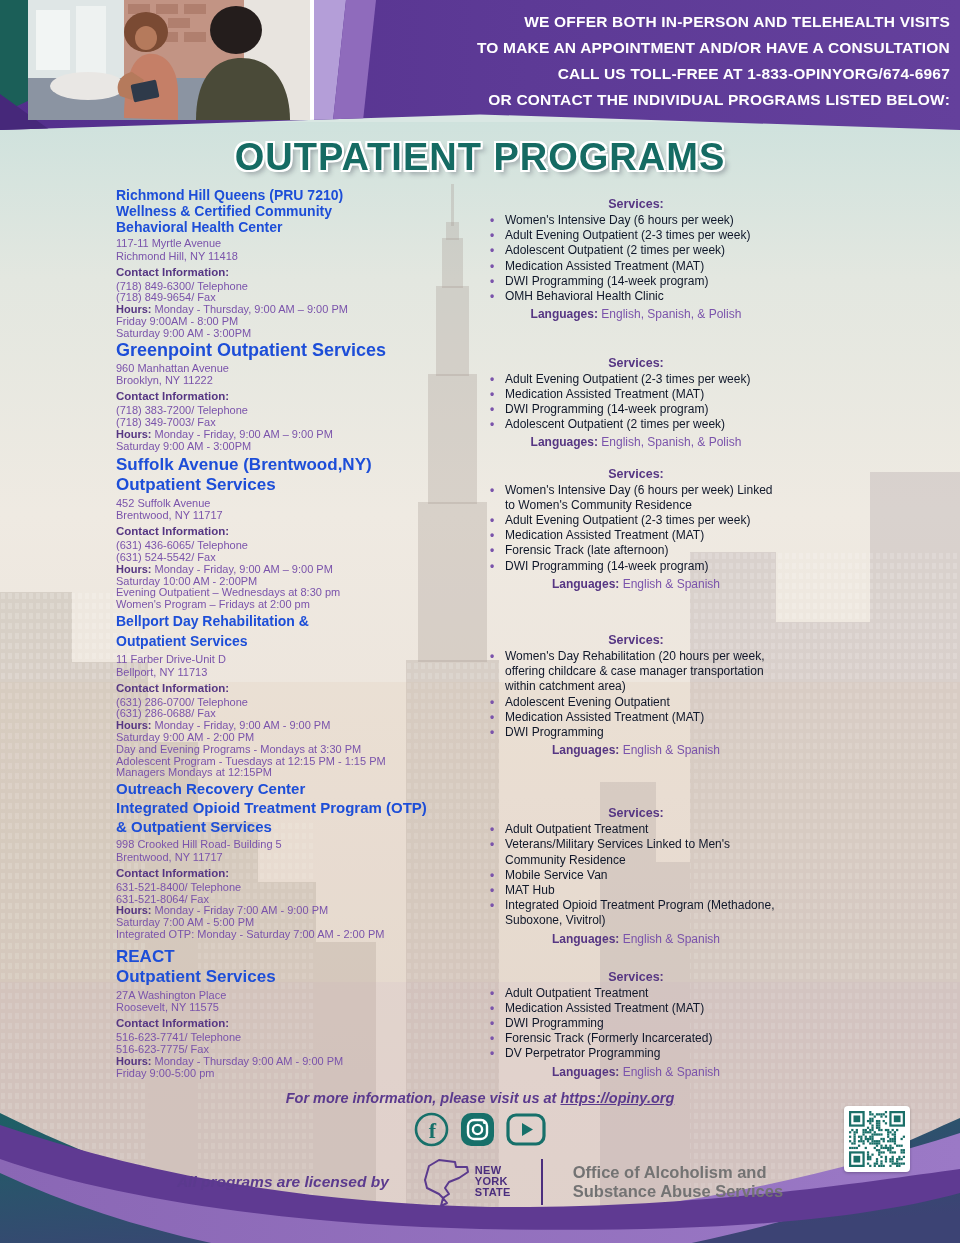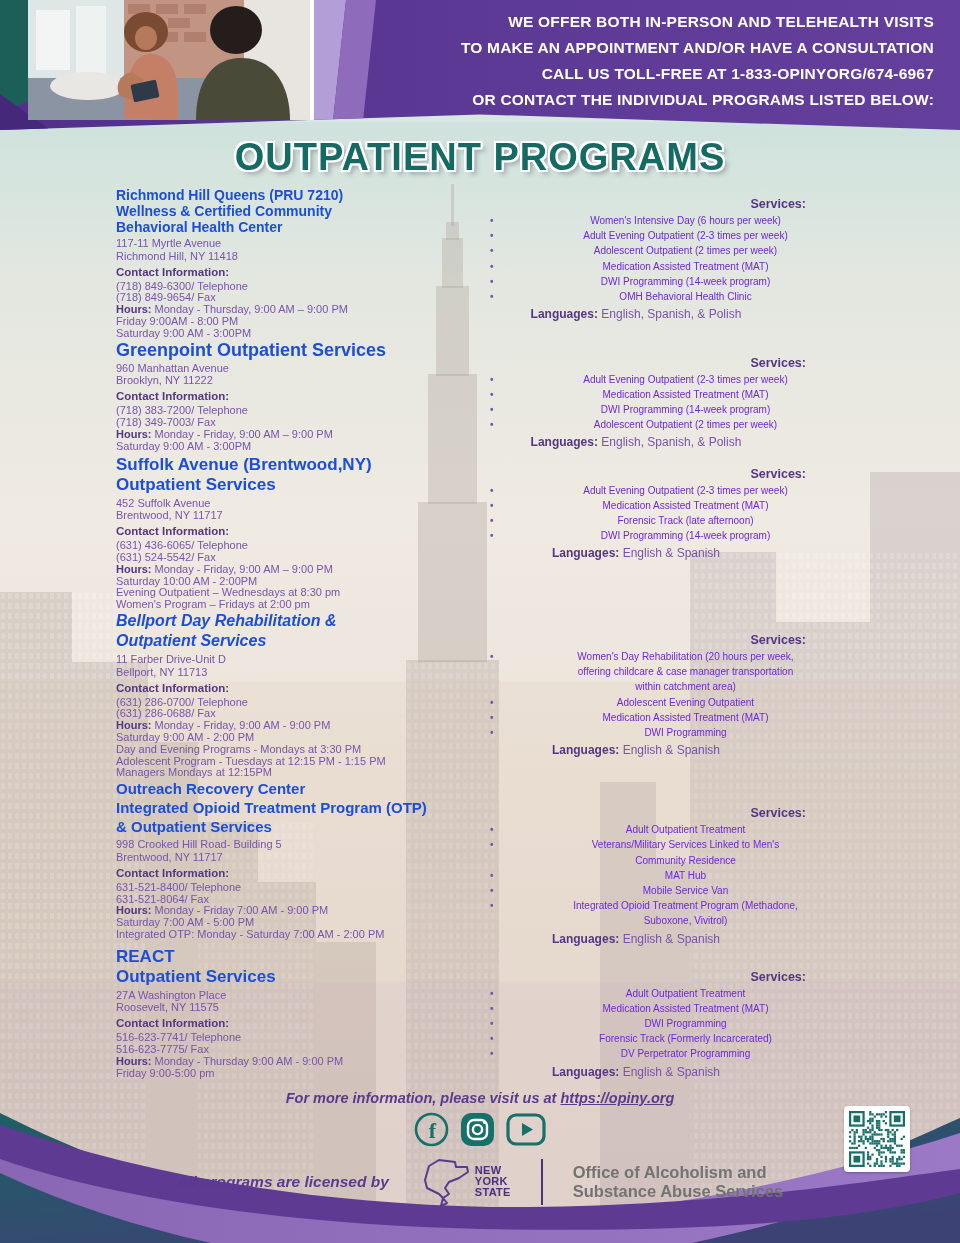--- a/index.html
+++ b/index.html
@@ -5,21 +5,21 @@
   html,body{margin:0;padding:0;background:#888;}
   .page{position:relative;width:960px;height:1243px;margin:0 auto;overflow:hidden;
         font-family:"Liberation Sans","DejaVu Sans",sans-serif;background:#d9e7e3;}
 
   
   .hdr{position:absolute;top:0;left:0;width:960px;height:130px;z-index:6;
        background:linear-gradient(90deg,#532f8c 0%,#5d3a96 55%,#64409c 100%);
        clip-path:polygon(0 0,100% 0,100% 100%,50% 88%,0 100%);}
   .hdr-shapes{position:absolute;top:0;left:0;}
   .hdr-photo{position:absolute;top:0;left:28px;width:282px;height:120px;border-right:4px solid #fff;}
-  .hdr-text{position:absolute;top:9px;right:26px;width:560px;text-align:right;
+  .hdr-text{position:absolute;top:9px;right:10px;width:560px;text-align:right;
             color:#fff;font-weight:bold;font-size:15.5px;line-height:26px;letter-spacing:.2px;
             font-stretch:condensed;}
   
   .content{position:relative;z-index:4;}
   .title{margin:0;padding-top:136px;text-align:center;font-size:38px;font-weight:800;
          color:#156b63;letter-spacing:1px;
          text-shadow:-2px -2px 0 #fff,2px -2px 0 #fff,-2px 2px 0 #fff,2px 2px 0 #fff,
                      0 -2px 0 #fff,0 2px 0 #fff,-2px 0 0 #fff,2px 0 0 #fff,4px 4px 5px rgba(40,40,60,.35);}
   
   .body-bg{position:absolute;top:122px;left:0;width:960px;height:1121px;z-index:1;
@@ -29,24 +29,24 @@
   #rows{margin-top:8px;}
   .row{display:flex;padding-left:116px;}
   .col-left{width:350px;flex:none;}
   .col-right{width:420px;flex:none;}
   .pname{color:#1d4ed8;font-weight:800;font-size:16px;line-height:19px;margin:0 0 3px 0;}
   .detail{color:#7a53ab;font-size:11px;line-height:11.8px;}
   .detail b,.contact-lbl,.svc-head,.lang-lbl{color:#563683;font-weight:800;}
   .contact-lbl{font-size:11.5px;line-height:13px;margin:3px 0 2px 0;}
   .addr{margin-bottom:1px;}
   .svc{width:400px;}
-  .svc-head{text-align:right;font-size:12.5px;line-height:15px;margin-right:60px;}
+  .svc-head{text-align:center;font-size:12.5px;line-height:15px;margin-right:60px;}
   .svc ul{margin:1px 0 0 0;padding:0 0 0 24px;list-style:none;}
-  .svc li{position:relative;color:#6d28d9;font-size:10px;line-height:15.2px;
-          padding-left:15px;white-space:pre-line;text-align:center;}
+  .svc li{position:relative;color:#0f172a;font-size:12px;line-height:15.2px;
+          padding-left:15px;white-space:pre-line;}
   .svc li::before{content:"\2022";position:absolute;left:0;top:0;color:#7a53ab;font-weight:bold;}
   .langs{text-align:center;margin-right:60px;color:#7a53ab;font-size:12px;line-height:16px;margin-top:2px;}
   
   footer{position:relative;margin-top:10px;}
   .info{margin:0;text-align:center;color:#5b3a8e;font-weight:bold;font-style:italic;font-size:14.5px;}
   .info a{color:#5b3a8e;text-decoration:underline;cursor:pointer;}
   .social{display:flex;justify-content:center;gap:9px;margin-top:5px;}
   .social svg{display:block;cursor:pointer;}
   .license{display:flex;align-items:center;justify-content:center;gap:30px;margin-top:6px;}
   .lic-text{color:#5b3a8e;font-weight:bold;font-style:italic;font-size:15.5px;}
@@ -233,32 +233,34 @@
             <div class="detail">(631) 524-5542/ Fax</div>
             <div class="detail"><b>Hours: </b>Monday - Friday, 9:00 AM – 9:00 PM</div>
             <div class="detail">Saturday 10:00 AM - 2:00PM</div>
             <div class="detail">Evening Outpatient – Wednesdays at 8:30 pm</div>
             <div class="detail">Women's Program – Fridays at 2:00 pm</div>
           </div>
           <div class="col-right">
             <div class="svc" style="margin-top: 12px;">
               <div class="svc-head">Services:</div>
               <ul>
+                <li>Women's Intensive Day (6 hours per week) Linked
+to Women's Community Residence</li>
                 <li>Adult Evening Outpatient (2-3 times per week)</li>
                 <li>Medication Assisted Treatment (MAT)</li>
                 <li>Forensic Track (late afternoon)</li>
                 <li>DWI Programming (14-week program)</li>
               </ul>
               <div class="langs"><span class="lang-lbl">Languages: </span>English &amp; Spanish</div>
             </div>
           </div>
         </div>
         <div class="row" style="min-height: 162px;">
           <div class="col-left">
-            <h2 class="pname" style="font-size: 16px; line-height: 20px; font-style: italic;">Bellport Day Rehabilitation &amp;<br>Outpatient Services</h2>
+            <h2 class="pname" style="font-size: 14px; line-height: 20px;">Bellport Day Rehabilitation &amp;<br>Outpatient Services</h2>
             <div class="detail addr">11 Farber Drive-Unit D</div>
             <div class="detail addr">Bellport, NY 11713</div>
             <div class="contact-lbl">Contact Information:</div>
             <div class="detail">(631) 286-0700/ Telephone</div>
             <div class="detail">(631) 286-0688/ Fax</div>
             <div class="detail"><b>Hours: </b>Monday - Friday, 9:00 AM - 9:00 PM</div>
             <div class="detail">Saturday 9:00 AM - 2:00 PM</div>
             <div class="detail">Day and Evening Programs - Mondays at 3:30 PM</div>
             <div class="detail">Adolescent Program - Tuesdays at 12:15 PM - 1:15 PM</div>
             <div class="detail">Managers Mondays at 12:15PM</div>
@@ -290,22 +292,22 @@
             <div class="detail">Saturday 7:00 AM - 5:00 PM</div>
             <div class="detail">Integrated OTP: Monday - Saturday 7:00 AM - 2:00 PM</div>
           </div>
           <div class="col-right">
             <div class="svc" style="margin-top: 27px;">
               <div class="svc-head">Services:</div>
               <ul>
                 <li>Adult Outpatient Treatment</li>
                 <li>Veterans/Military Services Linked to Men's
 Community Residence</li>
+                <li>Mobile Service Van</li>
                 <li>MAT Hub</li>
-                <li>Mobile Service Van</li>
                 <li>Integrated Opioid Treatment Program (Methadone,
 Suboxone, Vivitrol)</li>
               </ul>
               <div class="langs"><span class="lang-lbl">Languages: </span>English &amp; Spanish</div>
             </div>
           </div>
         </div>
         <div class="row" style="min-height: 130px;">
           <div class="col-left">
             <h2 class="pname" style="font-size: 17px; line-height: 20px;">REACT<br>Outpatient Services</h2>

